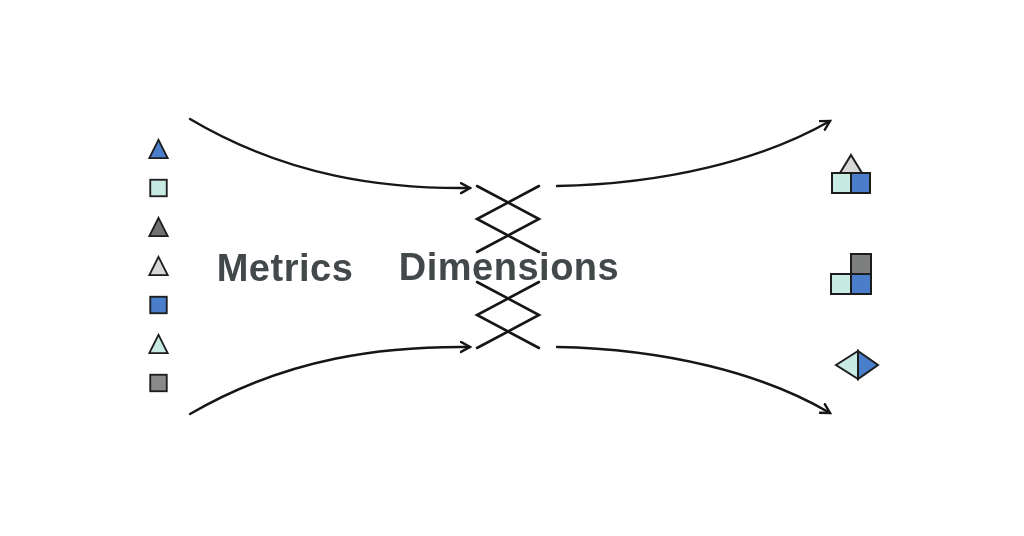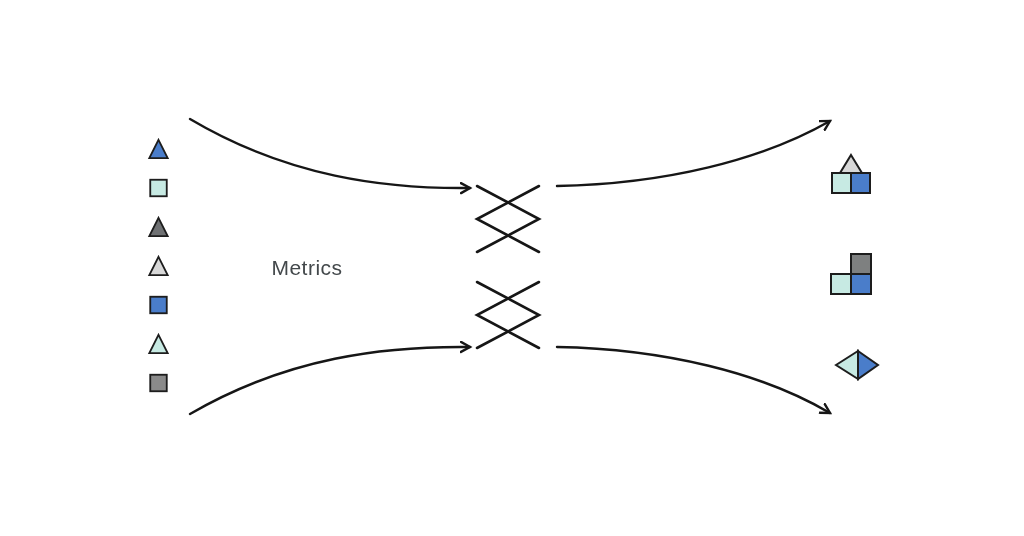--- a/index.html
+++ b/index.html
@@ -3,22 +3,22 @@
 <meta charset="utf-8">
 <style>
   html,body{margin:0;padding:0;background:#fff;}
   .canvas{
     position:relative;width:1024px;height:536px;background:var(--background,#fff);
     overflow:hidden;font-family:"Liberation Sans",sans-serif;
   }
   .overlay{position:absolute;left:0;top:0;width:1024px;height:536px;}
   .label{
     position:absolute;transform:translate(-50%,-50%);
-    font-size:21px;font-weight:400;letter-spacing:.5px;
-    color:var(--text,#43484b);white-space:nowrap;margin-left:22px;
+    font-size:38px;font-weight:700;letter-spacing:.5px;
+    color:var(--text,#43484b);white-space:nowrap;
   }
   .label-metrics{left:285px;top:268px;}
   .label-dimensions{left:509px;top:267px;}
   .label-models{left:733px;top:268px;}
   .flow{fill:none;stroke:var(--arrow,#161616);stroke-width:2.4;stroke-linecap:round;}
   .flow-head{fill:none;stroke:var(--arrow,#161616);stroke-width:2.4;stroke-linecap:round;stroke-linejoin:miter;}
   .cross{fill:none;stroke:var(--arrow,#161616);stroke-width:2.6;stroke-linecap:round;stroke-linejoin:miter;}
   .outlined{stroke:var(--outline,#1d1d1d);stroke-width:2;stroke-linejoin:miter;}
   .shape-col{
     position:absolute;left:147px;top:138px;width:23px;
@@ -91,14 +91,15 @@
       <rect class="outlined" x="851" y="274" width="20" height="20" fill="#4a7dca"></rect>
     </g>
 
     <g>
       <polygon class="outlined" points="836,365 858,351 858,379" fill="#c7eae3"></polygon>
       <polygon class="outlined" points="858,351 878,365 858,379" fill="#4a7dca"></polygon>
     </g>
   </svg>
 
   <div class="label label-metrics">Metrics</div>
+  <div class="label label-dimensions">Dimensions</div>
 
 </div>
 
 </body></html>

